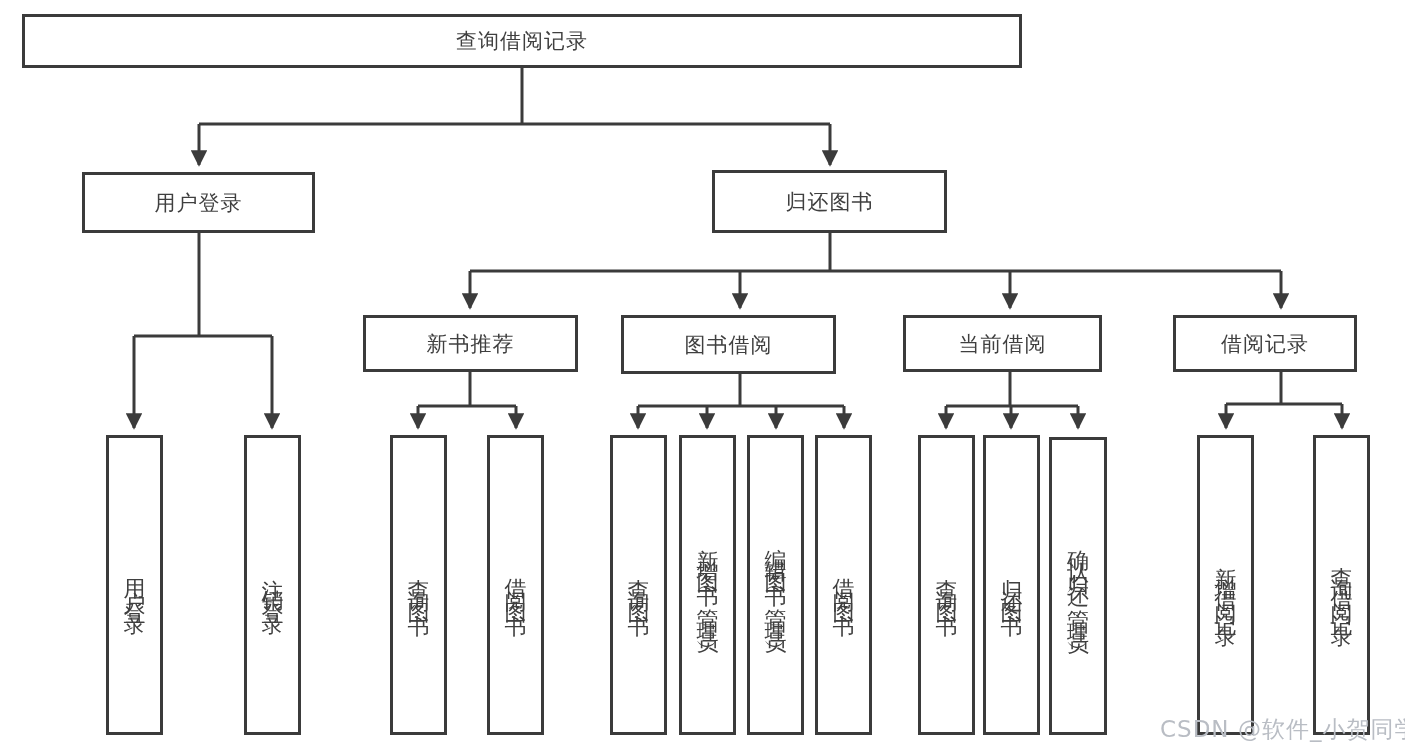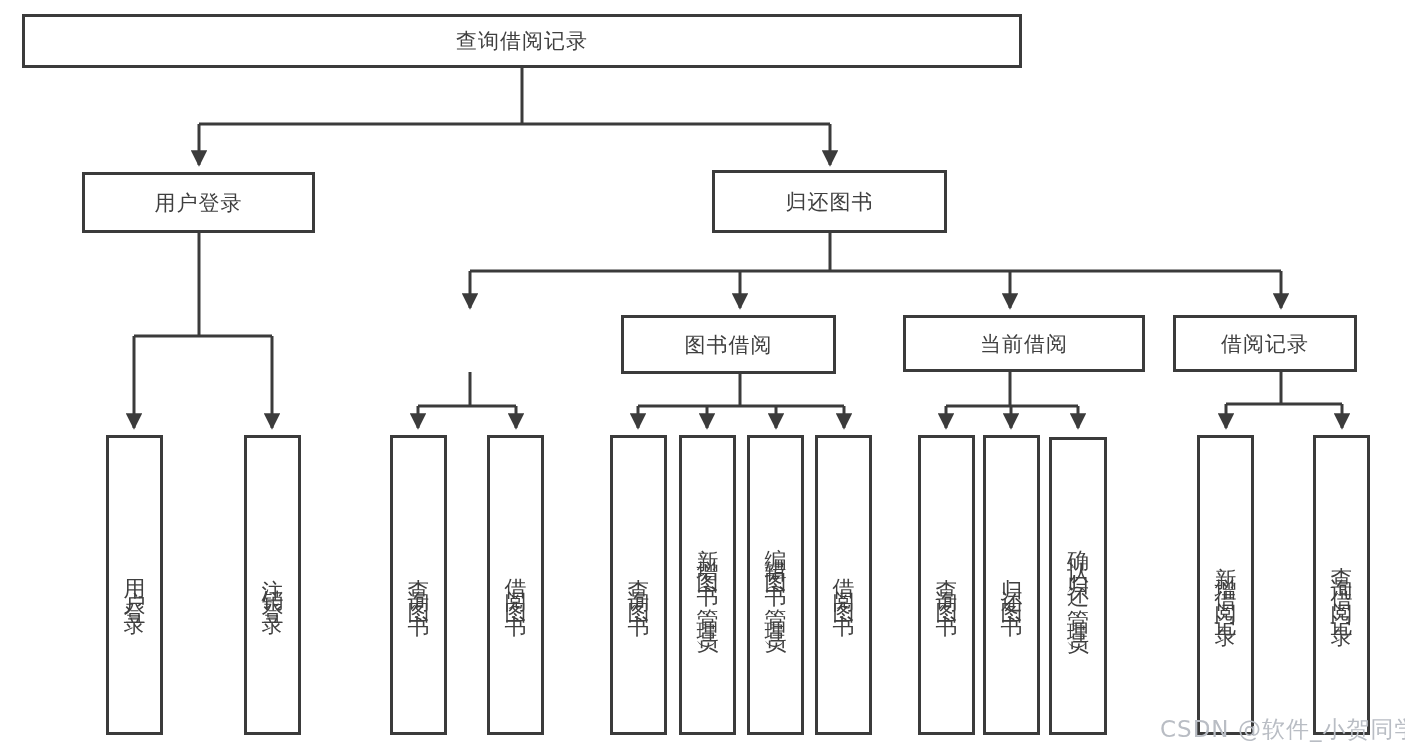--- a/index.html
+++ b/index.html
@@ -105,22 +105,23 @@
       <line x1="1226" y1="404" x2="1226" y2="428" marker-end="url(#arrow)"></line>
       <line x1="1342" y1="404" x2="1342" y2="428" marker-end="url(#arrow)"></line>
     </g>
   </svg>
 
   <div class="box h" style="left:22px; top:14px; width:1000px; height:54px">查询借阅记录</div>
 
   <div class="box h" style="left:82px; top:172px; width:233px; height:61px">用户登录</div>
   <div class="box h" style="left:712px; top:170px; width:235px; height:63px">归还图书</div>
 
+  <div class="box h" style="left:363px; top:315px; width:215px; height:57px">新书推荐</div>
   <div class="box h" style="left:621px; top:315px; width:215px; height:59px">图书借阅</div>
-  <div class="box h" style="left:903px; top:315px; width:242px; height:57px">当前借阅</div>
+  <div class="box h" style="left:903px; top:315px; width:199px; height:57px">当前借阅</div>
   <div class="box h" style="left:1173px; top:315px; width:184px; height:57px">借阅记录</div>
 
   <div class="box v" style="left:106px; top:435px; width:57px; height:300px">用户登录</div>
   <div class="box v" style="left:244px; top:435px; width:57px; height:300px">注销登录</div>
 
   <div class="box v" style="left:390px; top:435px; width:57px; height:300px">查询图书</div>
   <div class="box v" style="left:487px; top:435px; width:57px; height:300px">借阅图书</div>
 
   <div class="box v" style="left:610px; top:435px; width:57px; height:300px">查询图书</div>
   <div class="box v" style="left:679px; top:435px; width:57px; height:300px">新增图书（管理员）</div>

